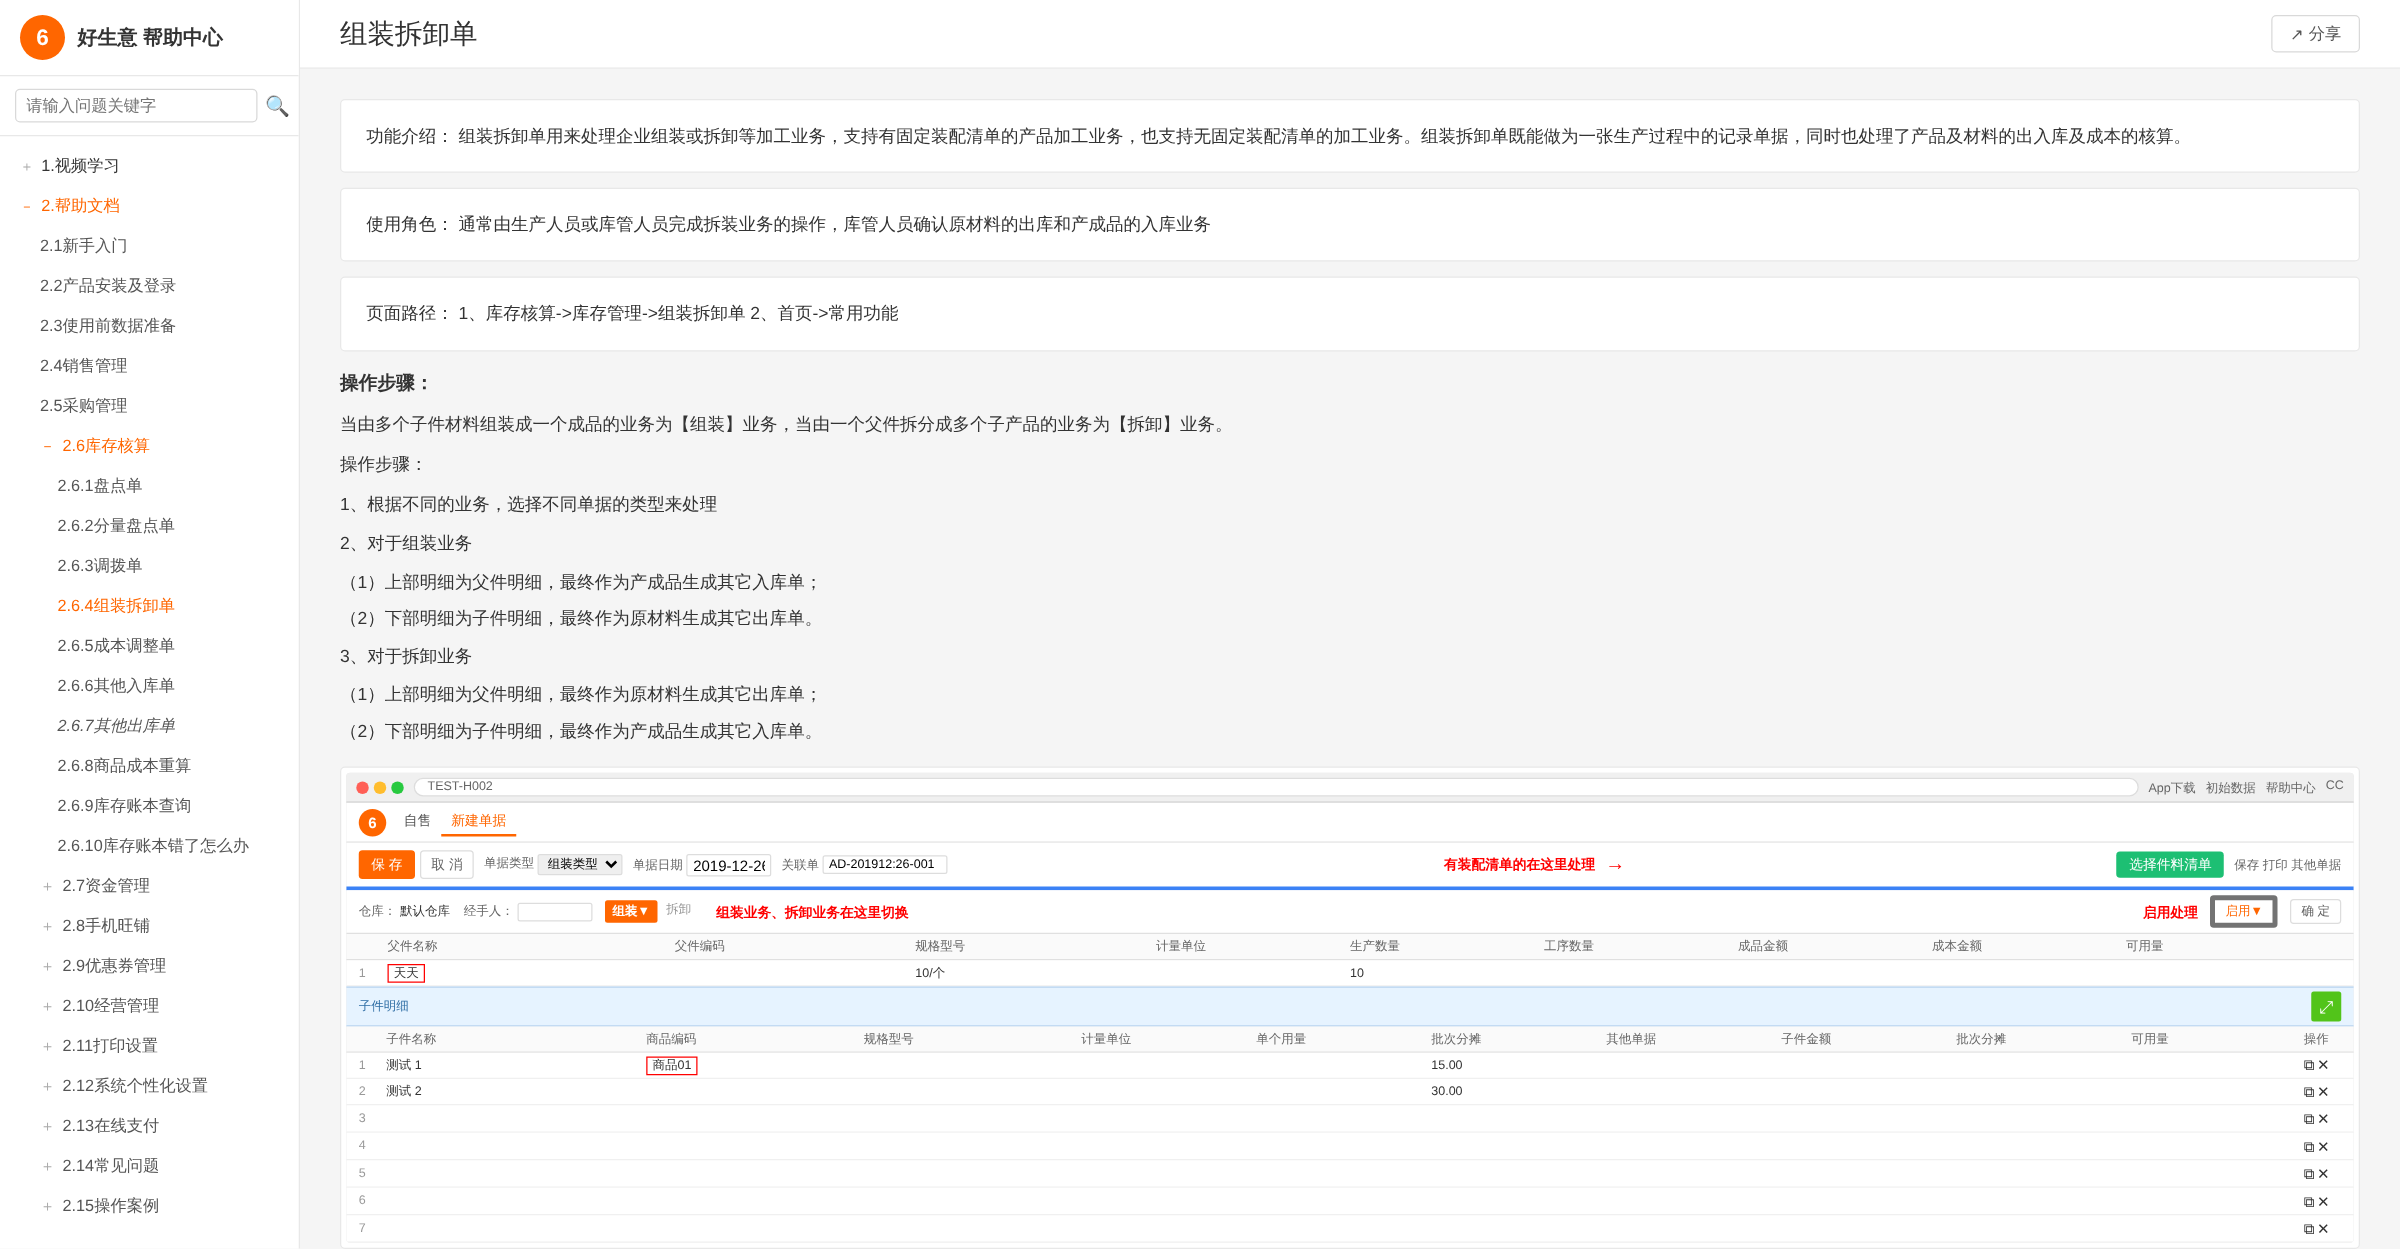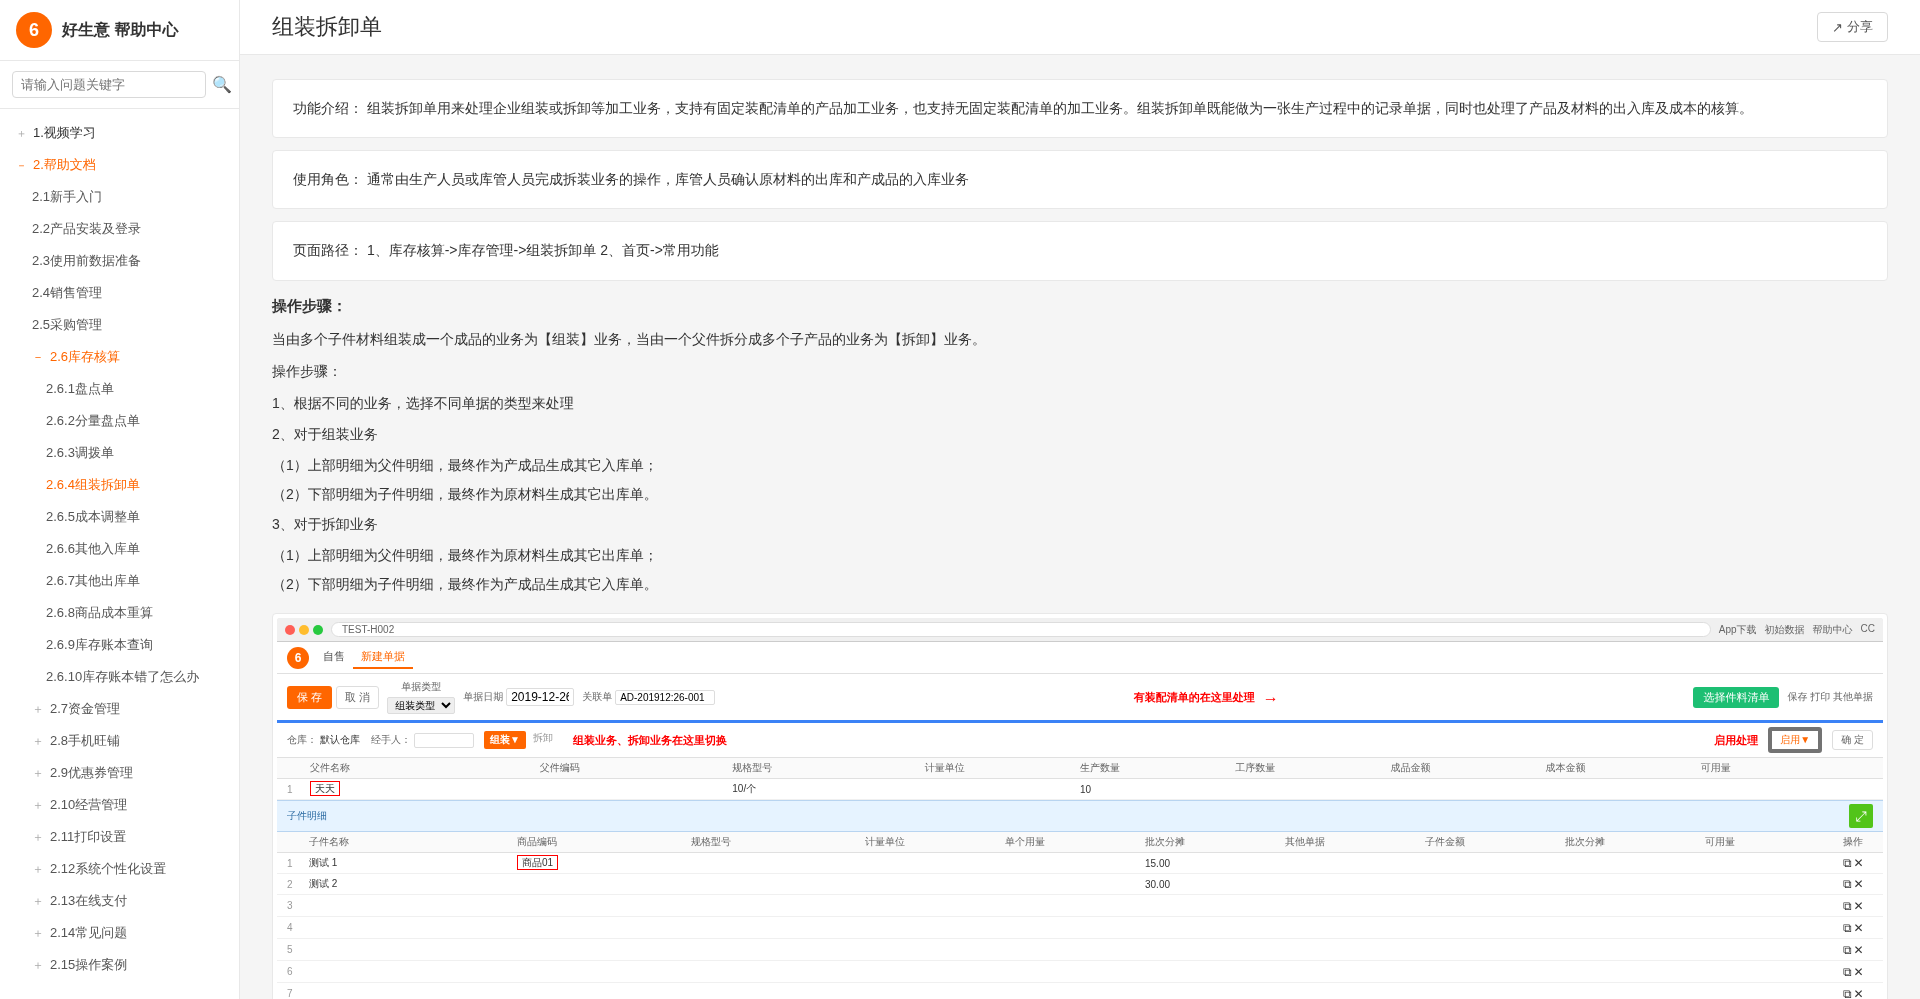--- a/index.html
+++ b/index.html
@@ -226,21 +226,21 @@
     </div>
     <div class="nav-item" style="padding-left:46px;font-size:13px;color:#f60;font-weight:500;">
       <span>2.6.4组装拆卸单</span>
     </div>
     <div class="nav-item" style="padding-left:46px;font-size:13px;">
       <span>2.6.5成本调整单</span>
     </div>
     <div class="nav-item" style="padding-left:46px;font-size:13px;">
       <span>2.6.6其他入库单</span>
     </div>
-    <div class="nav-item" style="padding-left:46px;font-size:13px;">
+    <div class="nav-item" style="padding-left:46px;font-size:13px;font-style:italic;">
       <span>2.6.7其他出库单</span>
     </div>
     <div class="nav-item" style="padding-left:46px;font-size:13px;">
       <span>2.6.8商品成本重算</span>
     </div>
     <div class="nav-item" style="padding-left:46px;font-size:13px;">
       <span>2.6.9库存账本查询</span>
     </div>
     <div class="nav-item" style="padding-left:46px;font-size:13px;">
       <span>2.6.10库存账本错了怎么办</span>
@@ -353,21 +353,21 @@
             <div style="padding:3px 8px;color:#555;border-bottom:2px solid transparent;">自售</div>
             <div style="padding:3px 8px;color:#f60;border-bottom:2px solid #f60;font-weight:500;">新建单据</div>
           </div>
         </div>
 
         <div style="background:#fff;border-bottom:3px solid #3b82f6;padding:6px 10px;display:flex;align-items:center;gap:8px;flex-wrap:wrap;">
           <div style="display:flex;gap:4px;">
             <button style="background:#f60;color:#fff;border:none;border-radius:3px;padding:3px 10px;font-size:11px;">保 存</button>
             <button style="background:#fff;color:#666;border:1px solid #ddd;border-radius:3px;padding:3px 8px;font-size:11px;">取 消</button>
           </div>
-          <div style="font-size:10px;color:#666;display:flex;align-items:center;gap:3px;flex-direction:column;">
+          <div style="font-size:10px;color:#666;display:flex;align-items:flex-start;gap:3px;">
             <span>单据类型</span>
             <select style="border:1px solid #ddd;border-radius:2px;font-size:10px;padding:1px 3px;">
               <option>组装类型</option>
               <option>拆卸类型</option>
             </select>
           </div>
           <div style="font-size:10px;color:#666;display:flex;align-items:center;gap:3px;">
             <span>单据日期</span>
             <input style="border: 1px solid rgb(221, 221, 221); border-radius: 2px; font-size: 12px; padding: 1px 4px; width: 68px;" value="2019-12-26">
           </div>

